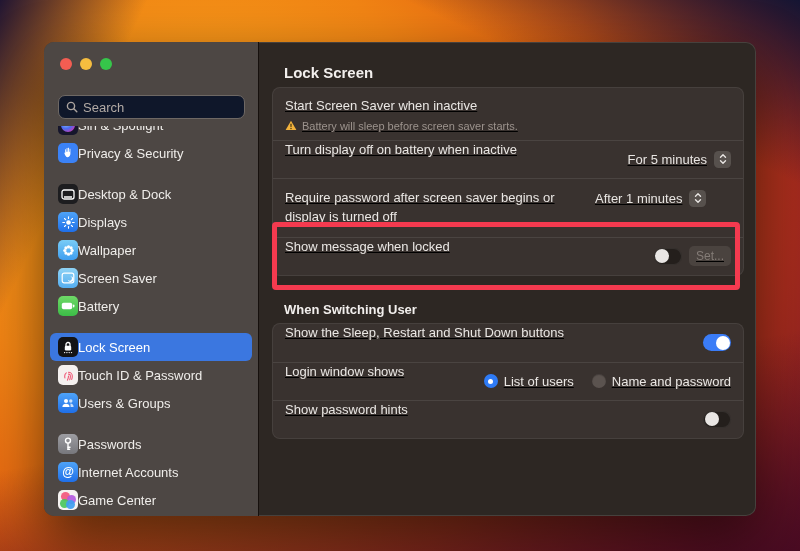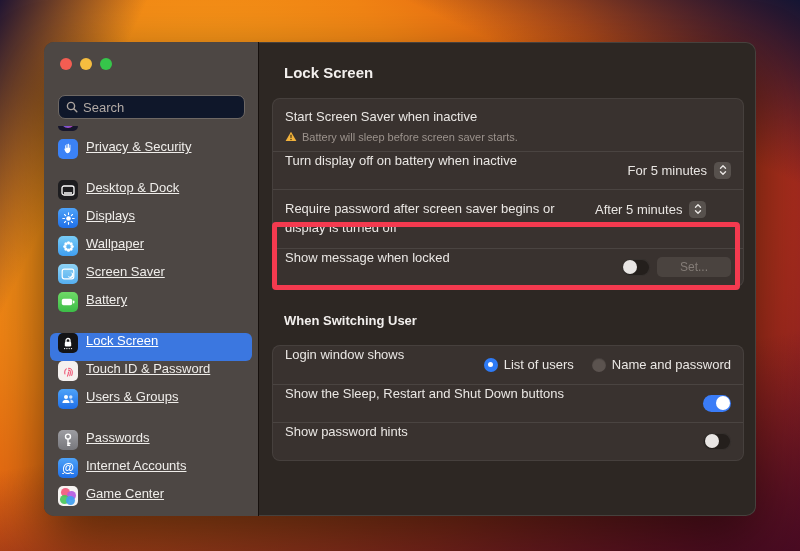--- a/index.html
+++ b/index.html
@@ -35,22 +35,22 @@
 
   .searchbox {
     position:absolute; top:53px; left:14px; width:187px; height:24px;
     background:#0f172a; border:1px solid #6e6864; border-radius:7px;
     display:flex; align-items:center; padding:0 7px; gap:5px;
   }
   .searchbox .ph { color:#b2aaa5; font-size:13px; }
 
   .side-list { position:absolute; top:84px; left:6px; right:6px; bottom:0; overflow:hidden; }
   .side-item {
-    display:flex; align-items:flex-start; gap:8px; height:28px;
-    padding:0 8px; border-radius:6px; color:#efedea; font-size:13px;text-decoration:underline;
+    display:flex; align-items:center; height:28px;
+    padding:0 8px; border-radius:6px; color:#efedea; font-size:13px;
   }
   .side-item.clip { margin-top:-15px; }
   .side-item.selected { background:#3b77e0; color:#fff; }
   .side-gap { height:13px; }
 
   .app-ic {
     width:20px; height:20px; border-radius:5px; flex:none;
     display:flex; align-items:center; justify-content:center; overflow:hidden;
   }
   .ic-siri     { background:#16162c; }
@@ -69,21 +69,21 @@
   .siri-orb { width:14px; height:14px; border-radius:50%;
     background:radial-gradient(circle at 35% 35%, #9fd1ff 0%, #4a6cf0 45%, #c43bb4 80%, #6d1e8e 100%); }
   .gc-b { position:absolute; width:9px; height:9px; border-radius:50%; opacity:.92; }
 
   
   .content { flex:1; position:relative; padding:14px 12px 0 13px; }
   .page-title { font-size:15px; font-weight:700; color:#f2efed; margin:8px 0 0 12px; }
 
   .card {
     background:#39322f; border:1px solid rgba(255,255,255,.07);
-    border-radius:8px; margin-top:17px;
+    border-radius:8px; margin-top:6px;text-decoration:underline;
   }
   .row { display:flex; padding:0 12px; min-height:38px; }
   .row + .row, .rowblock + .row, .row + .rowblock { border-top:1px solid rgba(255,255,255,.09); }
   .rowblock { padding:9px 12px 8px; }
   .row-main { display:flex; align-items:center; }
   .lbl { font-size:13px; color:#eae7e4; flex:1; line-height:1.45; }
   .control { display:flex; align-items:center; gap:7px; flex:none; }
   .val { font-size:13px; color:#e8e5e2; }
   .caption { display:flex; align-items:center; gap:5px; margin-top:4px; font-size:11px; color:#9c938d; }
 
@@ -97,21 +97,21 @@
 
   .toggle { width:28px; height:17px; border-radius:9px; position:relative; flex:none; }
   .toggle .knob { position:absolute; top:1.5px; width:14px; height:14px; border-radius:50%; background:#fff; }
   .toggle.off { background:#241f1c; box-shadow:0 0 0 1px rgba(255,255,255,.08) inset; }
   .toggle.off .knob { left:1.5px; background:#e9e6e4; }
   .toggle.on { background:#3a7cf7; }
   .toggle.on .knob { right:1.5px; }
 
   .btn-dim {
     background:#4a433f; color:#847c77; font-size:12px;
-    border:none; border-radius:5px; padding:3px 23px; font-family:inherit;
+    border:none; border-radius:5px; padding:3px 7px; font-family:inherit;
   }
 
   .radios { display:flex; align-items:center; gap:18px; }
   .radio { display:flex; align-items:center; gap:6px; font-size:13px; color:#eae7e4; }
   .rdot { width:14px; height:14px; border-radius:50%; position:relative; flex:none; }
   .rdot.sel { background:#2e7bf6; }
   .rdot.sel::after { content:""; position:absolute; left:4.5px; top:4.5px; width:5px; height:5px;
     border-radius:50%; background:#fff; }
   .rdot.unsel { background:#5b534f; box-shadow:0 1px 1px rgba(0,0,0,.25) inset; }
 
@@ -336,21 +336,21 @@
                 <path d="M1.5 7.7 4 10.2l2.5-2.5"></path>
               </svg>
           </span>
         </span>
       </div>
 
 
       <div class="row tall">
         <span class="lbl">Require password after screen saver begins or display is turned off</span>
         <span class="control">
-          <span class="val">After 5 minutes</span>
+          <span class="val">After 1 minutes</span>
           <span class="stepper">
             <svg width="8" height="12" viewBox="0 0 8 12" fill="none" stroke="#e8e5e2" stroke-width="1.4" stroke-linecap="round" stroke-linejoin="round">
                 <path d="M1.5 4.3 4 1.8l2.5 2.5"></path>
                 <path d="M1.5 7.7 4 10.2l2.5-2.5"></path>
               </svg>
           </span>
         </span>
       </div>
 
       <div class="row">
@@ -363,39 +363,39 @@
         </span>
       </div>
 
     </div>
 
     <div class="sec-title">When Switching User</div>
 
     <div class="card">
 
       <div class="row">
+        <span class="lbl">Show the Sleep, Restart and Shut Down buttons</span>
+        <span class="control">
+          <span class="toggle on">
+              <span class="knob"></span>
+            </span>
+        </span>
+      </div>
+
+      <div class="row">
         <span class="lbl">Login window shows</span>
         <span class="radios">
           <span class="radio">
             <span class="rdot sel"></span>
             <span>List of users</span>
           </span>
           <span class="radio">
             <span class="rdot unsel"></span>
             <span>Name and password</span>
           </span>
-        </span>
-      </div>
-
-      <div class="row">
-        <span class="lbl">Show the Sleep, Restart and Shut Down buttons</span>
-        <span class="control">
-          <span class="toggle on">
-              <span class="knob"></span>
-            </span>
         </span>
       </div>
 
       <div class="row">
         <span class="lbl">Show password hints</span>
         <span class="control">
           <span class="toggle off">
               <span class="knob"></span>
             </span>
         </span>

